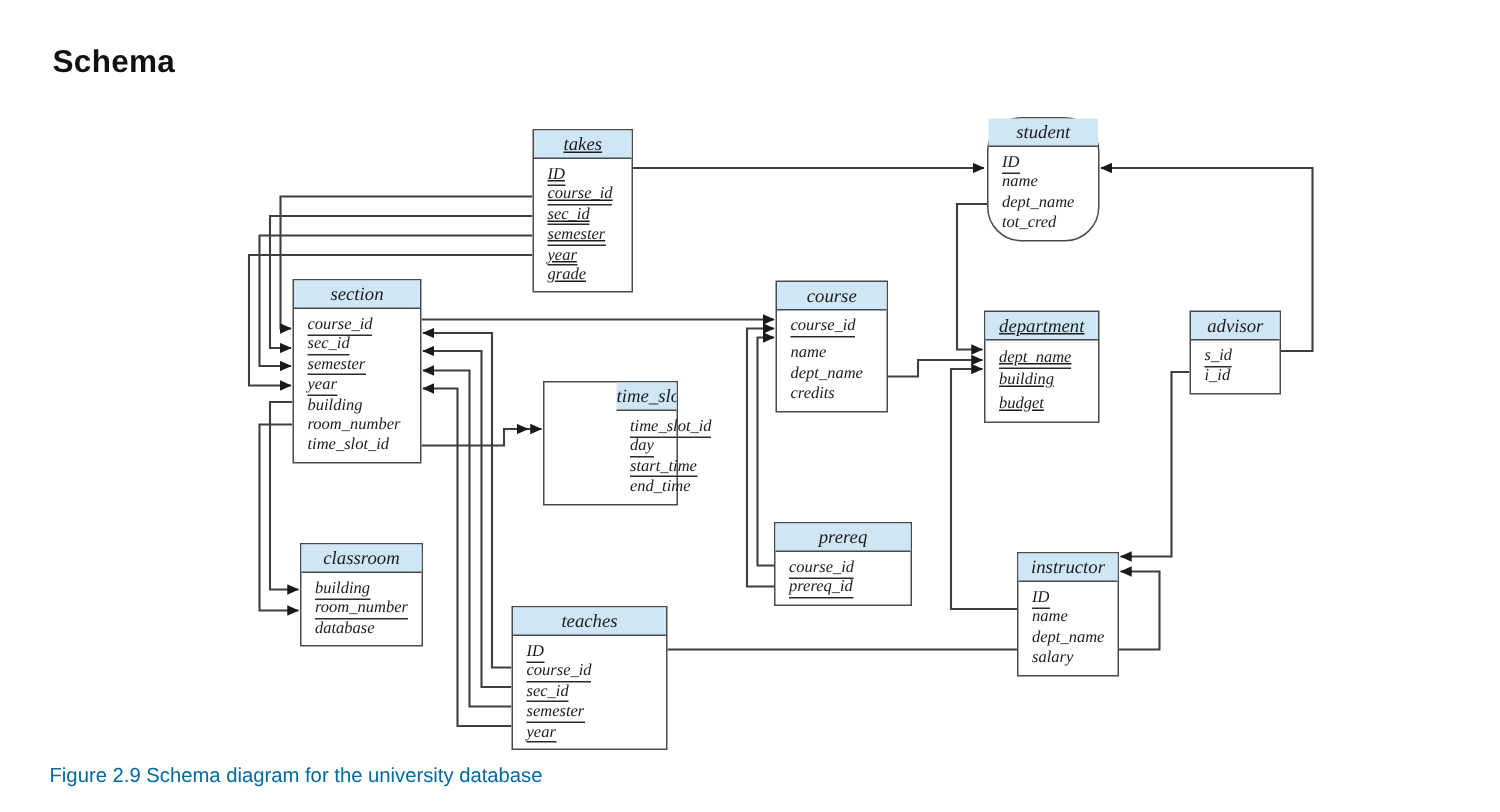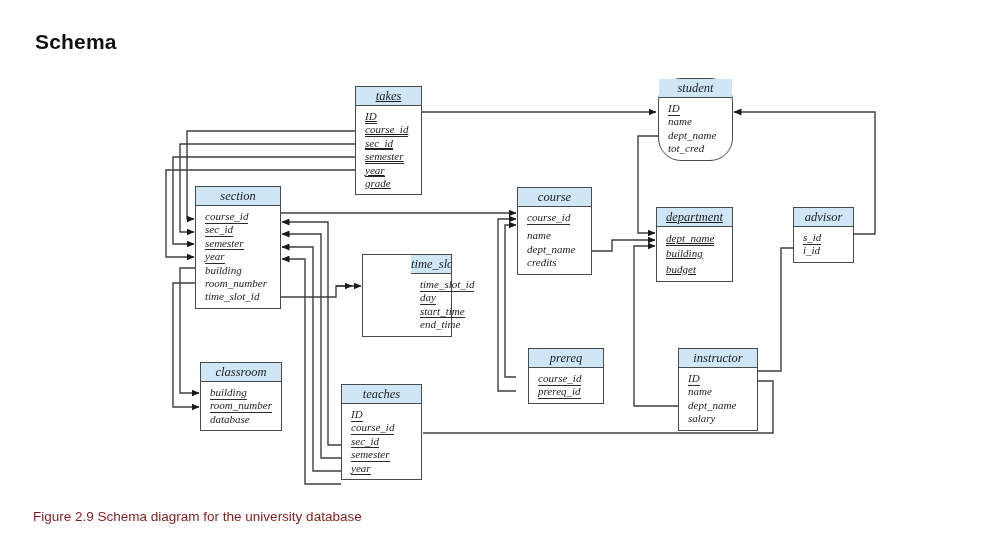--- a/index.html
+++ b/index.html
@@ -15,21 +15,21 @@
   .title{
     position:absolute;left:35px;top:30px;
     font-family:"Liberation Sans",sans-serif;
     font-size:21px;font-weight:bold;color:#111;
     letter-spacing:0.2px;
     text-align:right;
   }
   .caption{
     position:absolute;left:33px;top:509px;
     font-family:"Liberation Sans",sans-serif;
-    font-size:13.5px;color:#7f1d1d;
+    font-size:13.5px;color:#0369a1;
   }
   .diagram{position:absolute;left:0;top:0;width:1000px;height:541px;}
   #wires{position:absolute;left:0;top:0;}
   #wires polyline{fill:none;stroke:var(--wire);stroke-width:1.4;}
   .tbl{
     position:absolute;
     background:#fff;
     border:1.6px solid var(--border);
     font-family:"Liberation Serif","DejaVu Serif",serif;
     font-style:italic;color:var(--text);
@@ -142,45 +142,45 @@
       </div>
       <div class="tbl" style="left: 362px; top: 254px; width: 90px; padding-left: 48px;">
         <div class="tbl-header">time_slot</div>
         <div class="tbl-body">
           <div class="field"><span class="key">time_slot_id</span></div>
           <div class="field"><span class="key">day</span></div>
           <div class="field"><span class="key">start_time</span></div>
           <div class="field"><span>end_time</span></div>
         </div>
       </div>
-      <div class="tbl" style="left: 516px; top: 348px; width: 76px; margin-left: 12px;">
+      <div class="tbl" style="left: 516px; top: 348px; width: 92px;">
         <div class="tbl-header">prereq</div>
         <div class="tbl-body">
           <div class="field"><span class="key">course_id</span></div>
           <div class="field"><span class="key">prereq_id</span></div>
         </div>
       </div>
-      <div class="tbl" style="left: 678px; top: 348px; width: 80px;">
+      <div class="tbl" style="left: 678px; top: 368px; width: 68px;">
         <div class="tbl-header">instructor</div>
         <div class="tbl-body">
           <div class="field"><span class="key">ID</span></div>
           <div class="field"><span>name</span></div>
           <div class="field"><span>dept_name</span></div>
           <div class="field"><span>salary</span></div>
         </div>
       </div>
       <div class="tbl" style="left: 200px; top: 362px; width: 82px;">
         <div class="tbl-header">classroom</div>
         <div class="tbl-body">
           <div class="field"><span class="key">building</span></div>
           <div class="field"><span class="key">room_number</span></div>
           <div class="field"><span>database</span></div>
         </div>
       </div>
-      <div class="tbl" style="left: 341px; top: 384px; width: 81px;">
+      <div class="tbl" style="left: 341px; top: 404px; width: 104px;">
         <div class="tbl-header">teaches</div>
         <div class="tbl-body">
           <div class="field"><span class="key">ID</span></div>
           <div class="field"><span class="key">course_id</span></div>
           <div class="field"><span class="key">sec_id</span></div>
           <div class="field"><span class="key">semester</span></div>
           <div class="field"><span class="key">year</span></div>
         </div>
       </div>
     </div>

